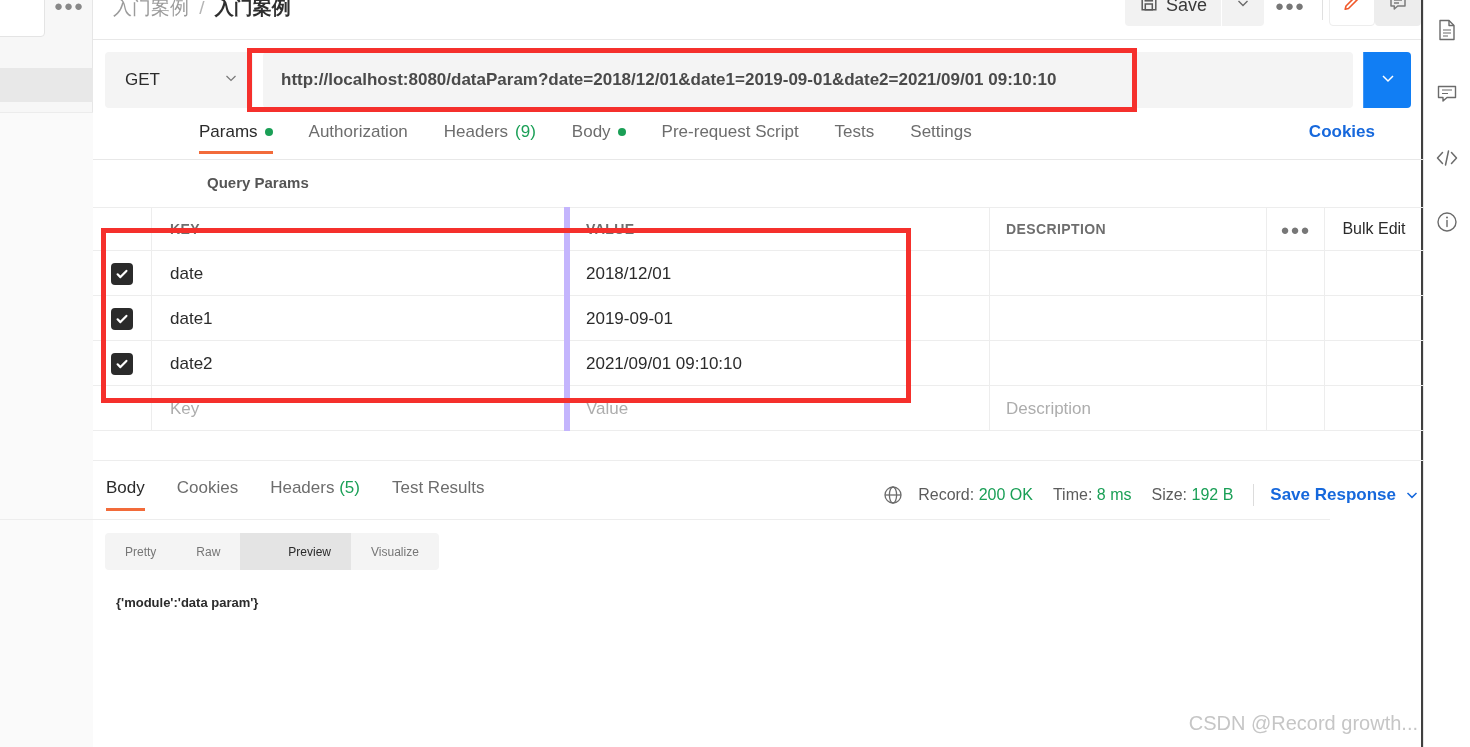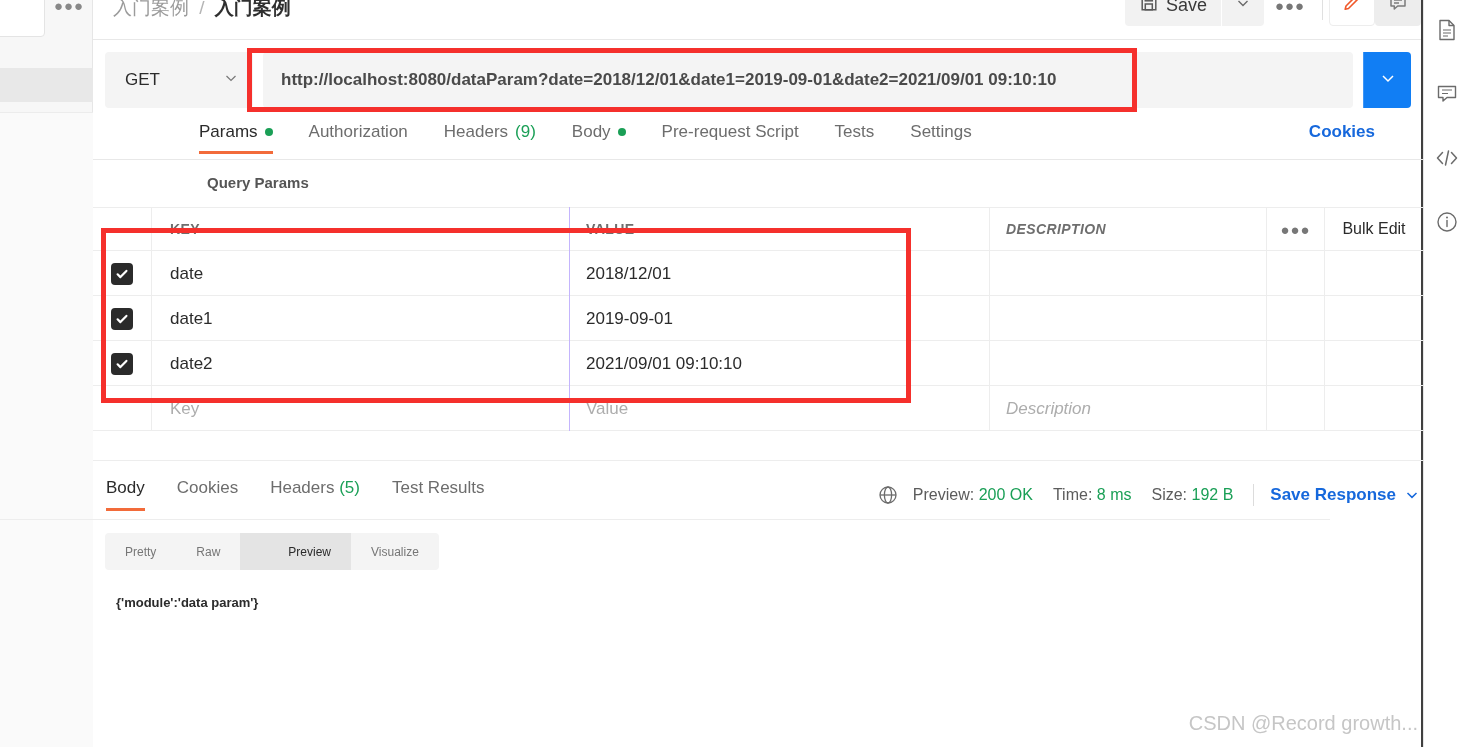--- a/index.html
+++ b/index.html
@@ -231,26 +231,26 @@
   .ptable-head {
     display: flex;
     height: 44px;
     border-top: 1px solid #ededed;
     border-bottom: 1px solid #ededed;
     align-items: center;
     font-size: 14px; font-weight: bold; color: #6e6e6e;
     letter-spacing: .4px;
   }
   .col-check { width: 59px; border-right: 1px solid #ededed; height: 44px; }
-  .col-key   { width: 418px; border-right: 1px solid #c4b5fd; height: 44px;
+  .col-key   { width: 418px; border-right: 6px solid #c4b5fd; height: 44px;
                display: flex; align-items: center; padding-left: 18px; }
   .col-val   { width: 420px; border-right: 1px solid #ededed; height: 44px;
                display: flex; align-items: center; padding-left: 16px; }
   .col-desc  { flex: 1; height: 44px; display: flex; align-items: center;
-               padding-left: 16px; border-right: 1px solid #ededed; font-style: italic; }
+               padding-left: 16px; border-right: 1px solid #ededed; }
   .col-dots  { width: 58px; height: 44px; display: flex; align-items: center;
                justify-content: center; color: #777; font-size: 15px;
                letter-spacing: 1px; cursor: pointer; border-right: 1px solid #ededed; }
   .col-bulk  { width: 98px; height: 44px; display: flex; align-items: center;
                justify-content: center; font-size: 16px; color: #2b2b2b;
                font-weight: normal; letter-spacing: 0; cursor: pointer; }
 
   .prow {
     display: flex; height: 45px;
     border-bottom: 1px solid #ededed;
@@ -556,21 +556,21 @@
 
   <div class="resp-meta">
     <span class="globe">
       <svg width="22" height="22" viewBox="0 0 22 22" fill="none" stroke="#6b6b6b" stroke-width="1.3">
         <circle cx="11" cy="11" r="8"></circle>
         <ellipse cx="11" cy="11" rx="3.6" ry="8"></ellipse>
         <path d="M3 11h16"></path>
       </svg>
     </span>
     <span class="meta-item">
-      <span>Preview:</span>
+      <span>Record:</span>
       <span class="meta-val">200 OK</span>
     </span>
     <span class="meta-item">
       <span>Time:</span>
       <span class="meta-val">8 ms</span>
     </span>
     <span class="meta-item">
       <span>Size:</span>
       <span class="meta-val">192 B</span>
     </span>

